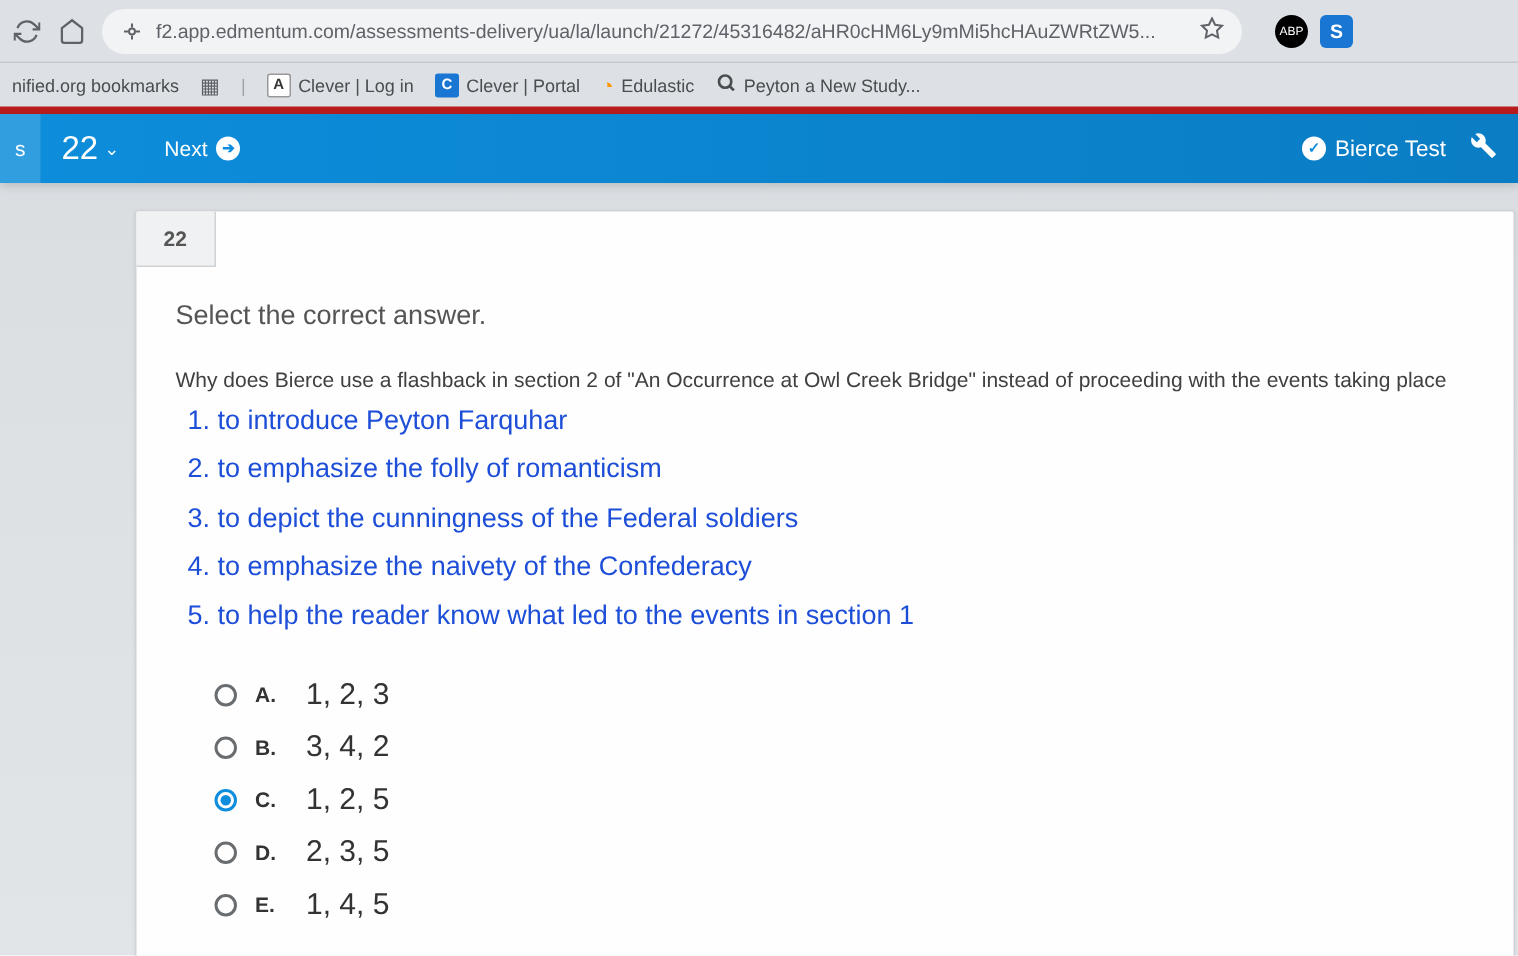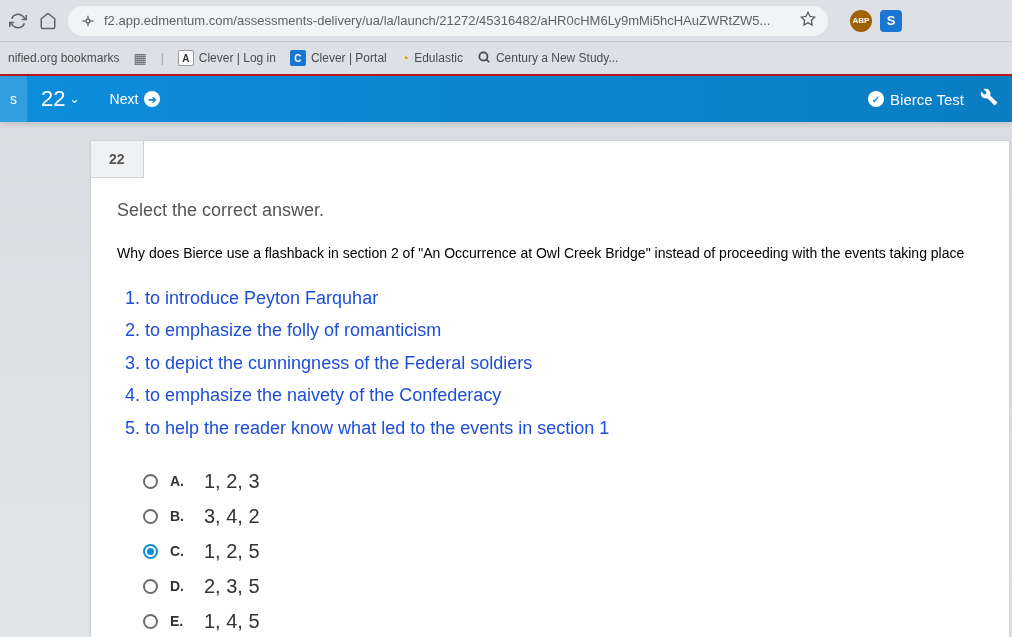--- a/index.html
+++ b/index.html
@@ -46,41 +46,41 @@
     }
     .site-icon {
       width: 16px; height: 16px;
       display: flex; align-items: center; justify-content: center;
       color: #5f6368;
     }
     .url-text { overflow: hidden; white-space: nowrap; text-overflow: ellipsis; }
     .star-icon { color: #5f6368; margin-left: auto; }
     .ext-icons { display: flex; gap: 8px; margin-left: 12px; }
     .ext-abp {
-      width: 22px; height: 22px; background: #a16207; border-radius: 50%;
-      color: white; font-size: 8px; font-weight: bold;
+      width: 22px; height: 22px; background: #000000; border-radius: 50%;
+      color: white; font-size: 8px; font-weight: normal;
       display: flex; align-items: center; justify-content: center;
     }
     .ext-s {
       width: 22px; height: 22px; background: #1976d2; border-radius: 4px;
       color: white; font-size: 13px; font-weight: bold;
       display: flex; align-items: center; justify-content: center;
     }
 
     
     .bookmarks-bar {
       background: #dde1e5;
       height: 34px;
       display: flex;
       align-items: center;
       padding: 0 8px;
       gap: 14px;
       font-size: 12px;
       color: #4a4d50;
-      border-bottom: 2px solid #b91c1c;
+      border-bottom: 5px solid #b91c1c;
     }
     .bookmark-item {
       display: flex; align-items: center; gap: 5px; cursor: pointer;
     }
     .bm-favicon {
       width: 16px; height: 16px; border-radius: 2px;
       display: flex; align-items: center; justify-content: center;
       font-size: 10px; font-weight: bold;
     }
     .fav-apps { color: #5f6368; font-size: 14px; }
@@ -184,22 +184,21 @@
       padding: 22px 26px 28px 26px;
       color: #3a3c3e;
     }
     .instruction {
       font-size: 18px;
       color: #555;
       margin-bottom: 22px;
     }
     .question-text {
       font-size: 14px;
-      color: #000000;
-      margin-bottom: 18px;
+      color: #404040;
       line-height: 1.5;
     }
     .reasons-list {
       padding-left: 28px;
       margin-bottom: 26px;
     }
     .reasons-list li {
       font-size: 18px;
       color: #1d4ed8;
       line-height: 1.8;
@@ -302,21 +301,21 @@
     <span class="fav-edulastic">◔</span>
     <span>Edulastic</span>
   </div>
   <div class="bookmark-item">
     <span class="fav-create">
       <svg width="14" height="14" viewBox="0 0 24 24" fill="none" stroke="currentColor" stroke-width="3">
           <circle cx="11" cy="11" r="7"></circle>
           <line x1="21" y1="21" x2="16" y2="16"></line>
         </svg>
     </span>
-    <span>Century a New Study...</span>
+    <span>Peyton a New Study...</span>
   </div>
 </div>
 
 <div class="app-header">
   <div class="left-tab">s</div>
   <div class="q-number-badge">
     <span>22</span>
     <span class="chev">⌄</span>
   </div>
   <div class="next-btn">

